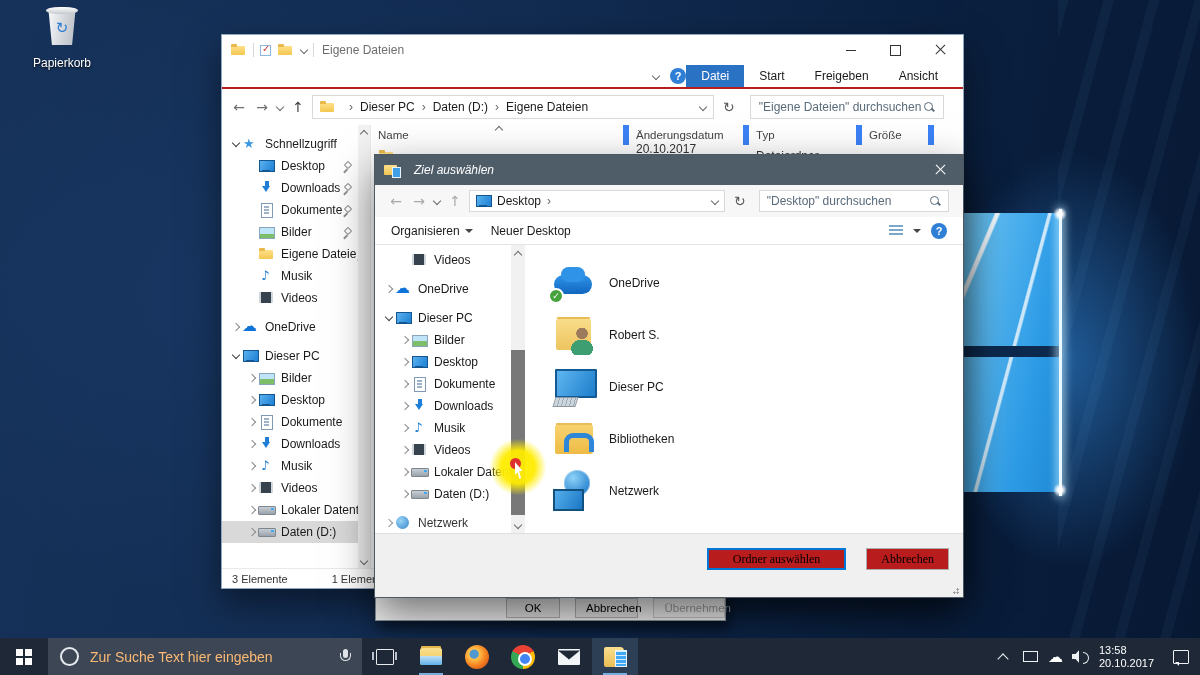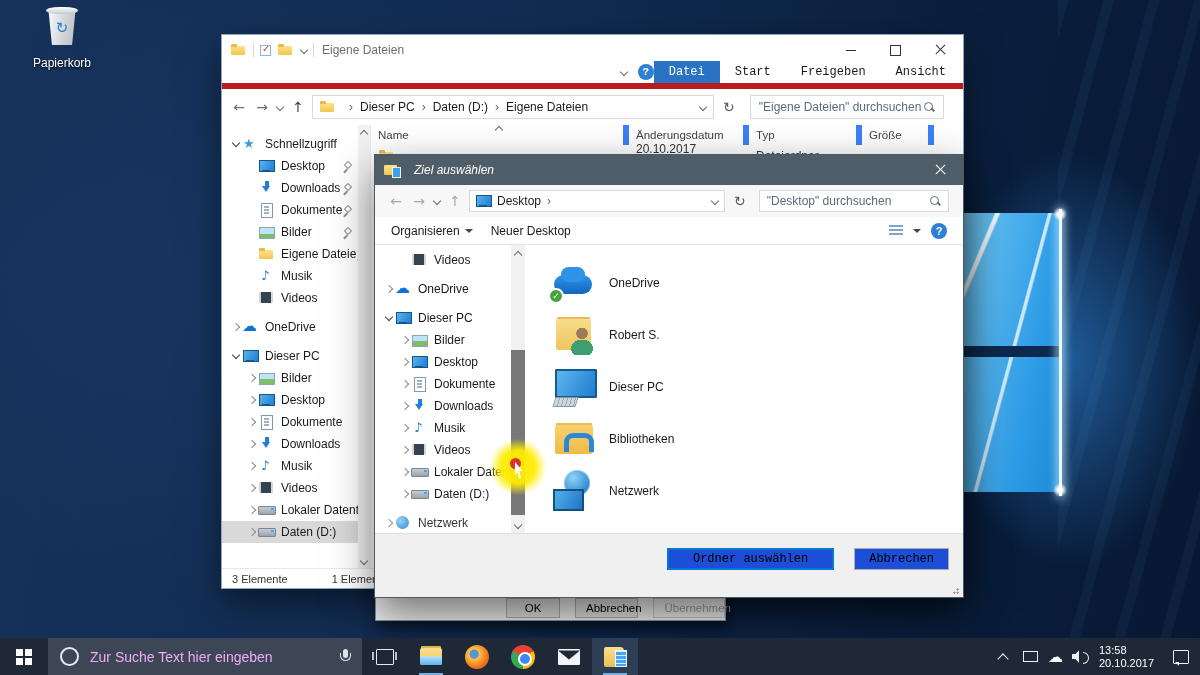--- a/index.html
+++ b/index.html
@@ -96,21 +96,21 @@
   .ic-checkbox { width:13px; height:13px; position:relative; }
   .ic-checkbox::before { content:""; position:absolute; inset:1px; border:1px solid #8fb6dd; background:#fff; }
   .ic-checkbox::after { content:"✓"; position:absolute; left:3px; top:-1px; color:#d23c3c; font-size:10px; }
   .ex-title .title { color:#6e6e6e; margin-left:8px; }
   .win-ctrls { margin-left:auto; display:flex; height:100%; }
   .wc { width:45px; display:flex; align-items:center; justify-content:center; position:relative; }
   .wc-min::before { content:""; width:10px; height:1px; background:#333; }
   .wc-max::before { content:""; width:9px; height:9px; border:1px solid #333; }
   .wc-close::before,.wc-close::after { content:""; position:absolute; width:13px; height:1.3px; background:#333; }
   .wc-close::before { transform:rotate(45deg); } .wc-close::after { transform:rotate(-45deg); }
-  .ex-tabs { height:24px; display:flex; align-items:flex-end; border-bottom:6px solid #b91c1c; padding-right:2px;font-family:Liberation Mono, monospace; }
+  .ex-tabs { height:24px; display:flex; align-items:flex-end; border-bottom:2px solid #b91c1c; padding-right:10px; }
   .tab { padding:4px 15px; cursor:default; }
   .tab.active { background:#2a72c3; color:#fff; }
   .tabs-right { margin-left:auto; display:flex; align-items:center; gap:10px; padding-bottom:3px; }
   .ex-nav { height:36px; display:flex; align-items:center; padding:0 8px; gap:5px; }
   .nav-a { font-size:14px; color:#707070; width:18px; text-align:center; font-family:"DejaVu Sans",sans-serif; }
   .nav-a.up { color:#3f3f3f; }
   .addr { width:402px; height:24px; border:1px solid #d9d9d9; display:flex; align-items:center; padding:0 6px; }
   .crumb::before { content:"›"; margin:0 7px; color:#666; }
   .addr .cv { margin-left:auto; }
   .refresh { font-family:"DejaVu Sans",sans-serif; color:#5a5a5a; font-size:14px; padding:0 4px; }
@@ -208,21 +208,21 @@
   .big.ic-network::after { left:2px; bottom:3px; width:27px; height:18px; background:linear-gradient(120deg,#54aeeb,#1c77c4);
     border:2px solid #11517f; }
 
   .dg-footer { position:absolute; bottom:0; left:0; right:0; height:64px; background:#f0f0f0;
     border-top:1px solid #dfdfdf; padding:6px 14px 0; }
   .folder-row { display:flex; align-items:center; }
   .folder-row label { margin-left:96px; }
   .folder-row input { flex:1; margin-left:9px; height:20px; border:1px solid var(--accent,#0078d7);
     font-family:inherit; font-size:12px; padding:0 4px; }
   .btn-row { display:flex; justify-content:flex-end; gap:20px; margin-top:8px; }
-  .btn { height:22px; background:#1d4ed8; border:1px solid #adadad; font-size:12px; font-family:Liberation Mono, monospace; padding:0 14px;text-align:center; }
+  .btn { height:22px; background:#b91c1c; border:1px solid #adadad; font-size:12px; font-family:Liberation Serif, serif; padding:0 14px;text-align:center; }
   .btn.default { border:2px solid var(--accent,#0078d7); padding:0 24px; }
   .grip { position:absolute; right:3px; bottom:2px; width:8px; height:8px;
     background:radial-gradient(circle at 70% 30%, #9a9a9a 1px, transparent 1.3px),
                radial-gradient(circle at 70% 70%, #9a9a9a 1px, transparent 1.3px),
                radial-gradient(circle at 30% 70%, #9a9a9a 1px, transparent 1.3px); }
 
   
   .click-hl { position:absolute; left:490px; top:439px; width:56px; height:56px; z-index:40; pointer-events:none;
     background:radial-gradient(circle, rgba(255,236,0,.95) 0 42%, rgba(255,236,0,0) 72%); }
   .click-hl .dot { position:absolute; left:20px; top:19px; width:11px; height:11px; border-radius:50%; background:#e03131; }
@@ -230,21 +230,21 @@
     clip-path:polygon(0 0,0 76%,23% 60%,40% 100%,55% 94%,38% 55%,68% 52%); filter:drop-shadow(0 0 1px #000); }
 
   
   .taskbar { position:absolute; left:0; bottom:0; width:1200px; height:37px; background:var(--taskbar,#1e2837);
     display:flex; align-items:stretch; z-index:50; }
   .tb-start { width:48px; display:flex; align-items:center; justify-content:center; }
   .winlogo { width:16px; height:16px; position:relative; }
   .winlogo::before { content:""; position:absolute; left:0; top:0; width:7px; height:7px; background:#fff;
     box-shadow:9px 0 0 #fff, 0 9px 0 #fff, 9px 9px 0 #fff; }
   .tb-search { width:314px; background:#3d4654; display:flex; align-items:center; gap:11px; padding:0 12px;
-    color:#f0abfc; font-size:14px; }
+    color:#fdba74; font-size:14px; }
   .ring { width:19px; height:19px; border:2px solid #e6eaee; border-radius:50%; flex:none; }
   .mic { width:10px; height:15px; position:relative; margin-left:auto; flex:none; }
   .mic::before { content:""; position:absolute; left:2.5px; top:0; width:5px; height:9px; background:#dfe3e7; border-radius:3px; }
   .mic::after { content:""; position:absolute; left:0; top:4px; width:9px; height:7px; border:1.4px solid #dfe3e7;
     border-top:none; border-radius:0 0 7px 7px; }
   .tb-apps { display:flex; }
   .tb-app { width:46px; display:flex; align-items:center; justify-content:center; position:relative; }
   .tb-app.running::after { content:""; position:absolute; bottom:0; left:11px; width:24px; height:2px; background:#76aede; }
   .tb-app.active { background:#2d3f54; }
   .ta { width:26px; height:24px; position:relative; }

